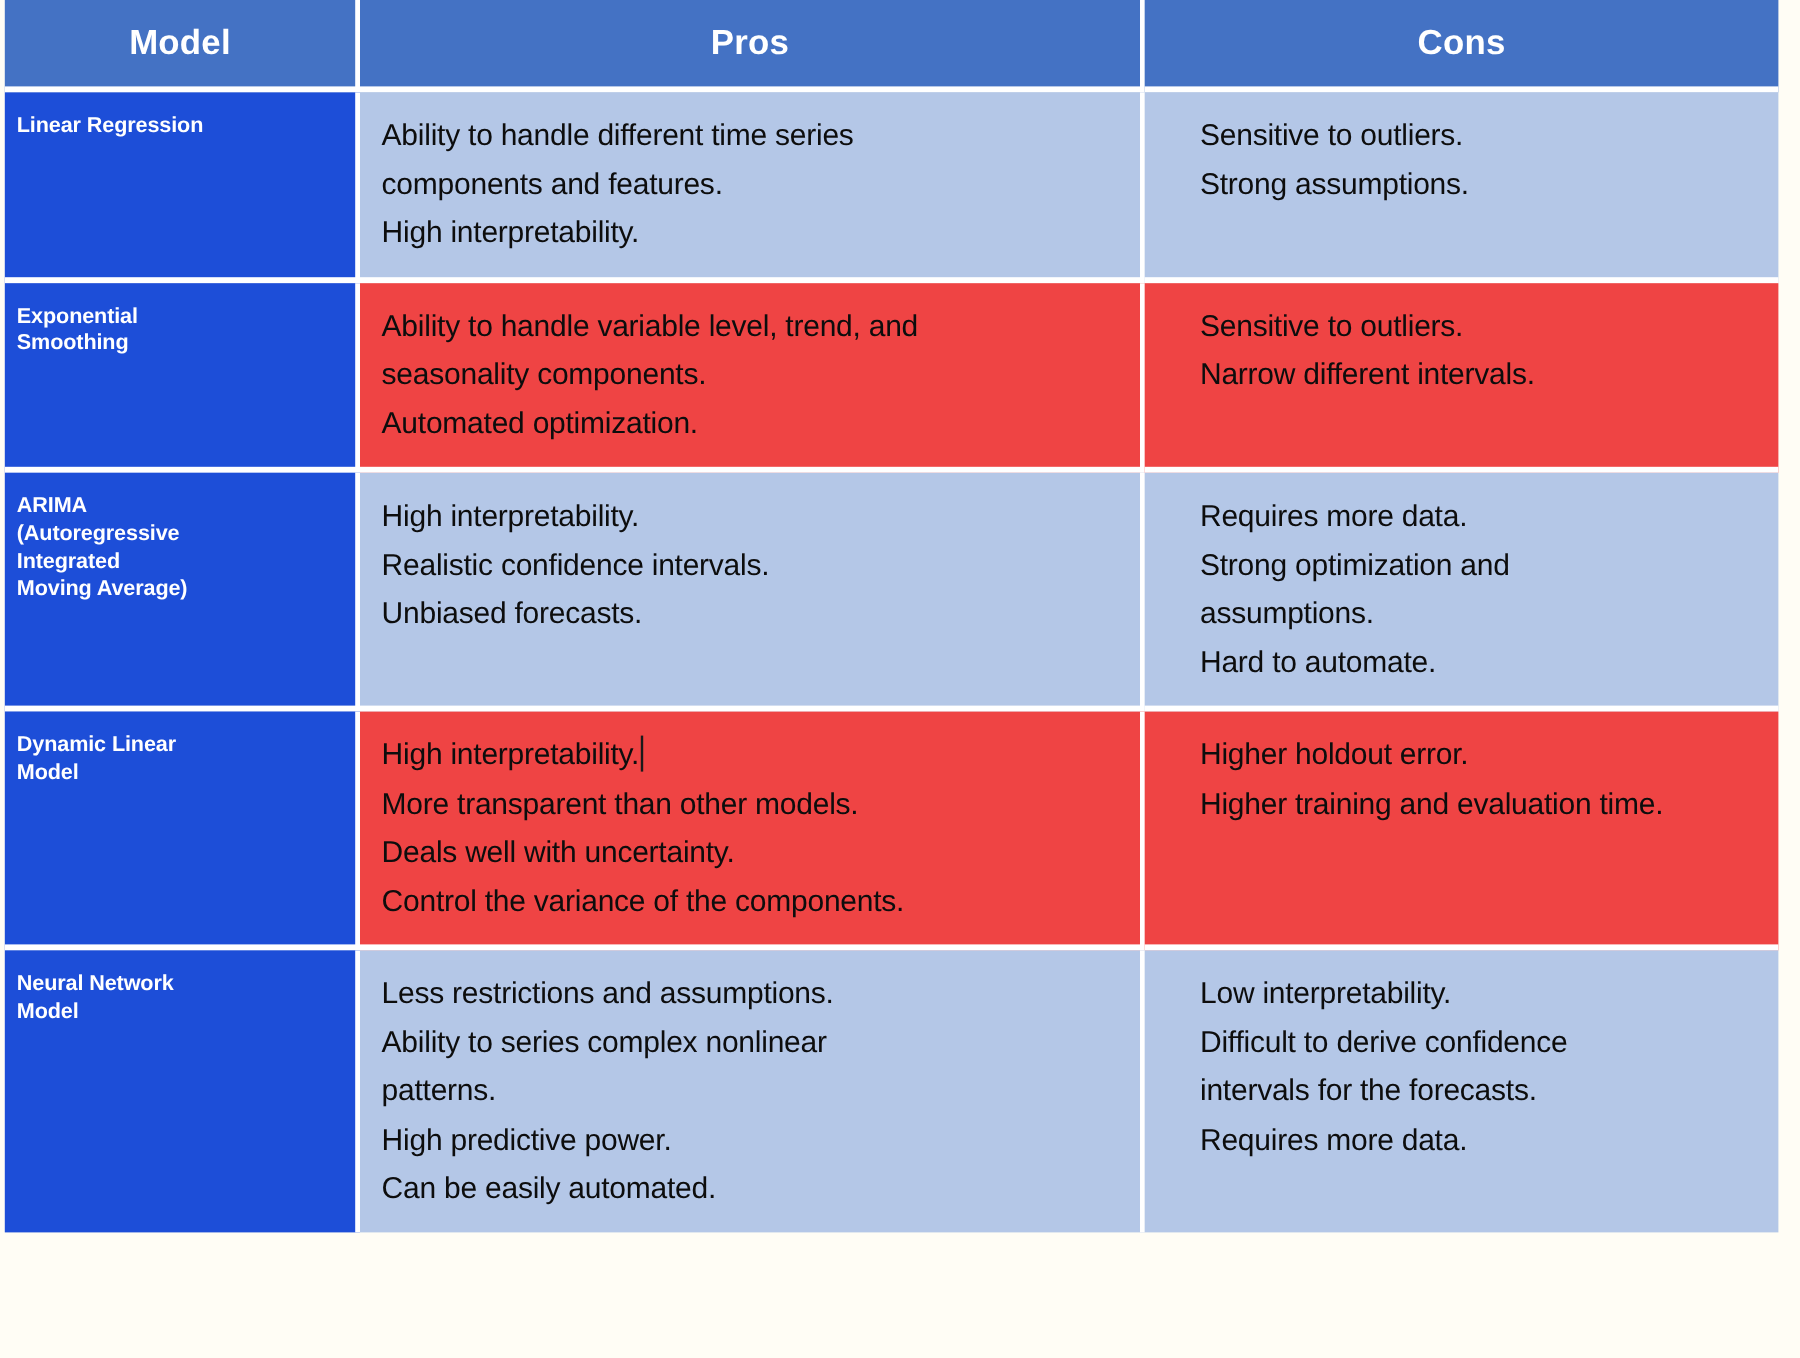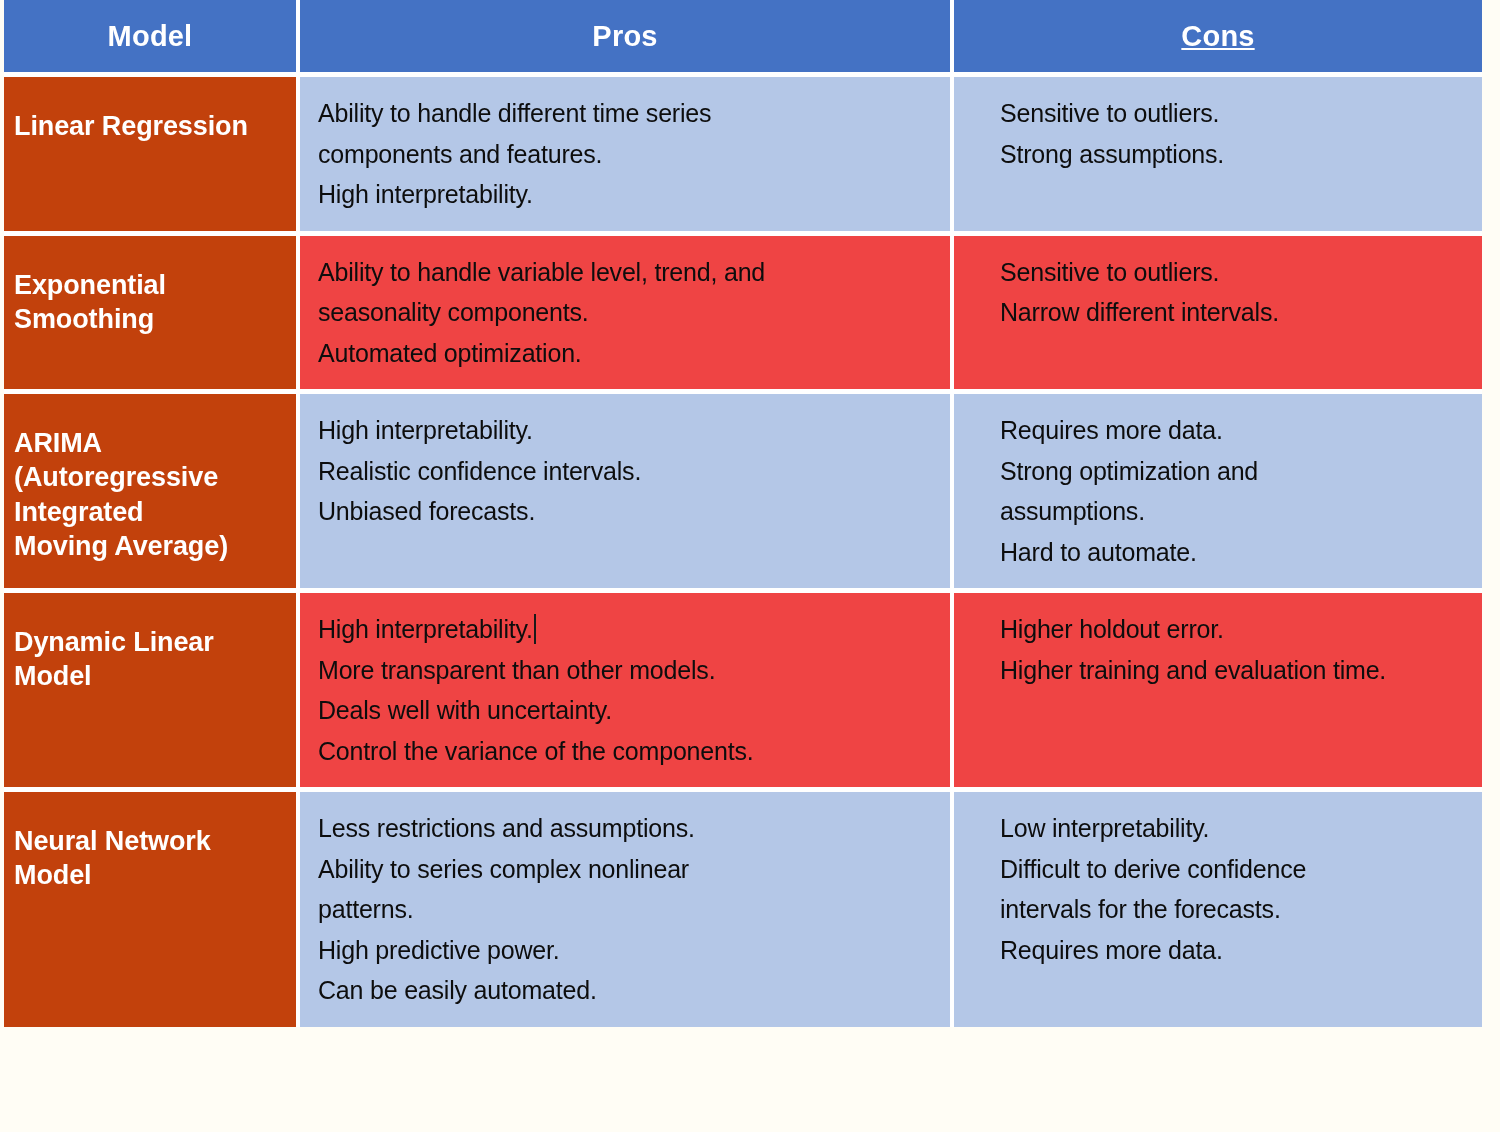--- a/index.html
+++ b/index.html
@@ -38,31 +38,31 @@
     text-align: center;
     vertical-align: middle;
     height: 72px;
     padding: 0 8px;
     font-family: "Liberation Sans", sans-serif;
     font-stretch: condensed;
     letter-spacing: 0.2px;
     border-right: 4px solid #ffffff;
     border-bottom: 5px solid #ffffff;
   }
-  thead th:last-child { border-right: none; text-decoration: underline; }
+  thead th:last-child { border-right: none; }
 
   
   td.model-cell {
-    background: #c2410c;
+    background: #1d4ed8;
     color: #ffffff;
     font-weight: bold;
-    font-size: 27px;
+    font-size: 18px;
     line-height: 1.27;
     vertical-align: top;
-    padding: 32px 10px 16px 10px;
+    padding: 16px 10px 16px 10px;
     border-right: 4px solid #ffffff;
     border-bottom: 5px solid #ffffff;
     font-family: "Liberation Sans", sans-serif;
     font-stretch: condensed;
     letter-spacing: -0.1px;
   }
 
   
   td.text-cell {
     font-size: 25px;

